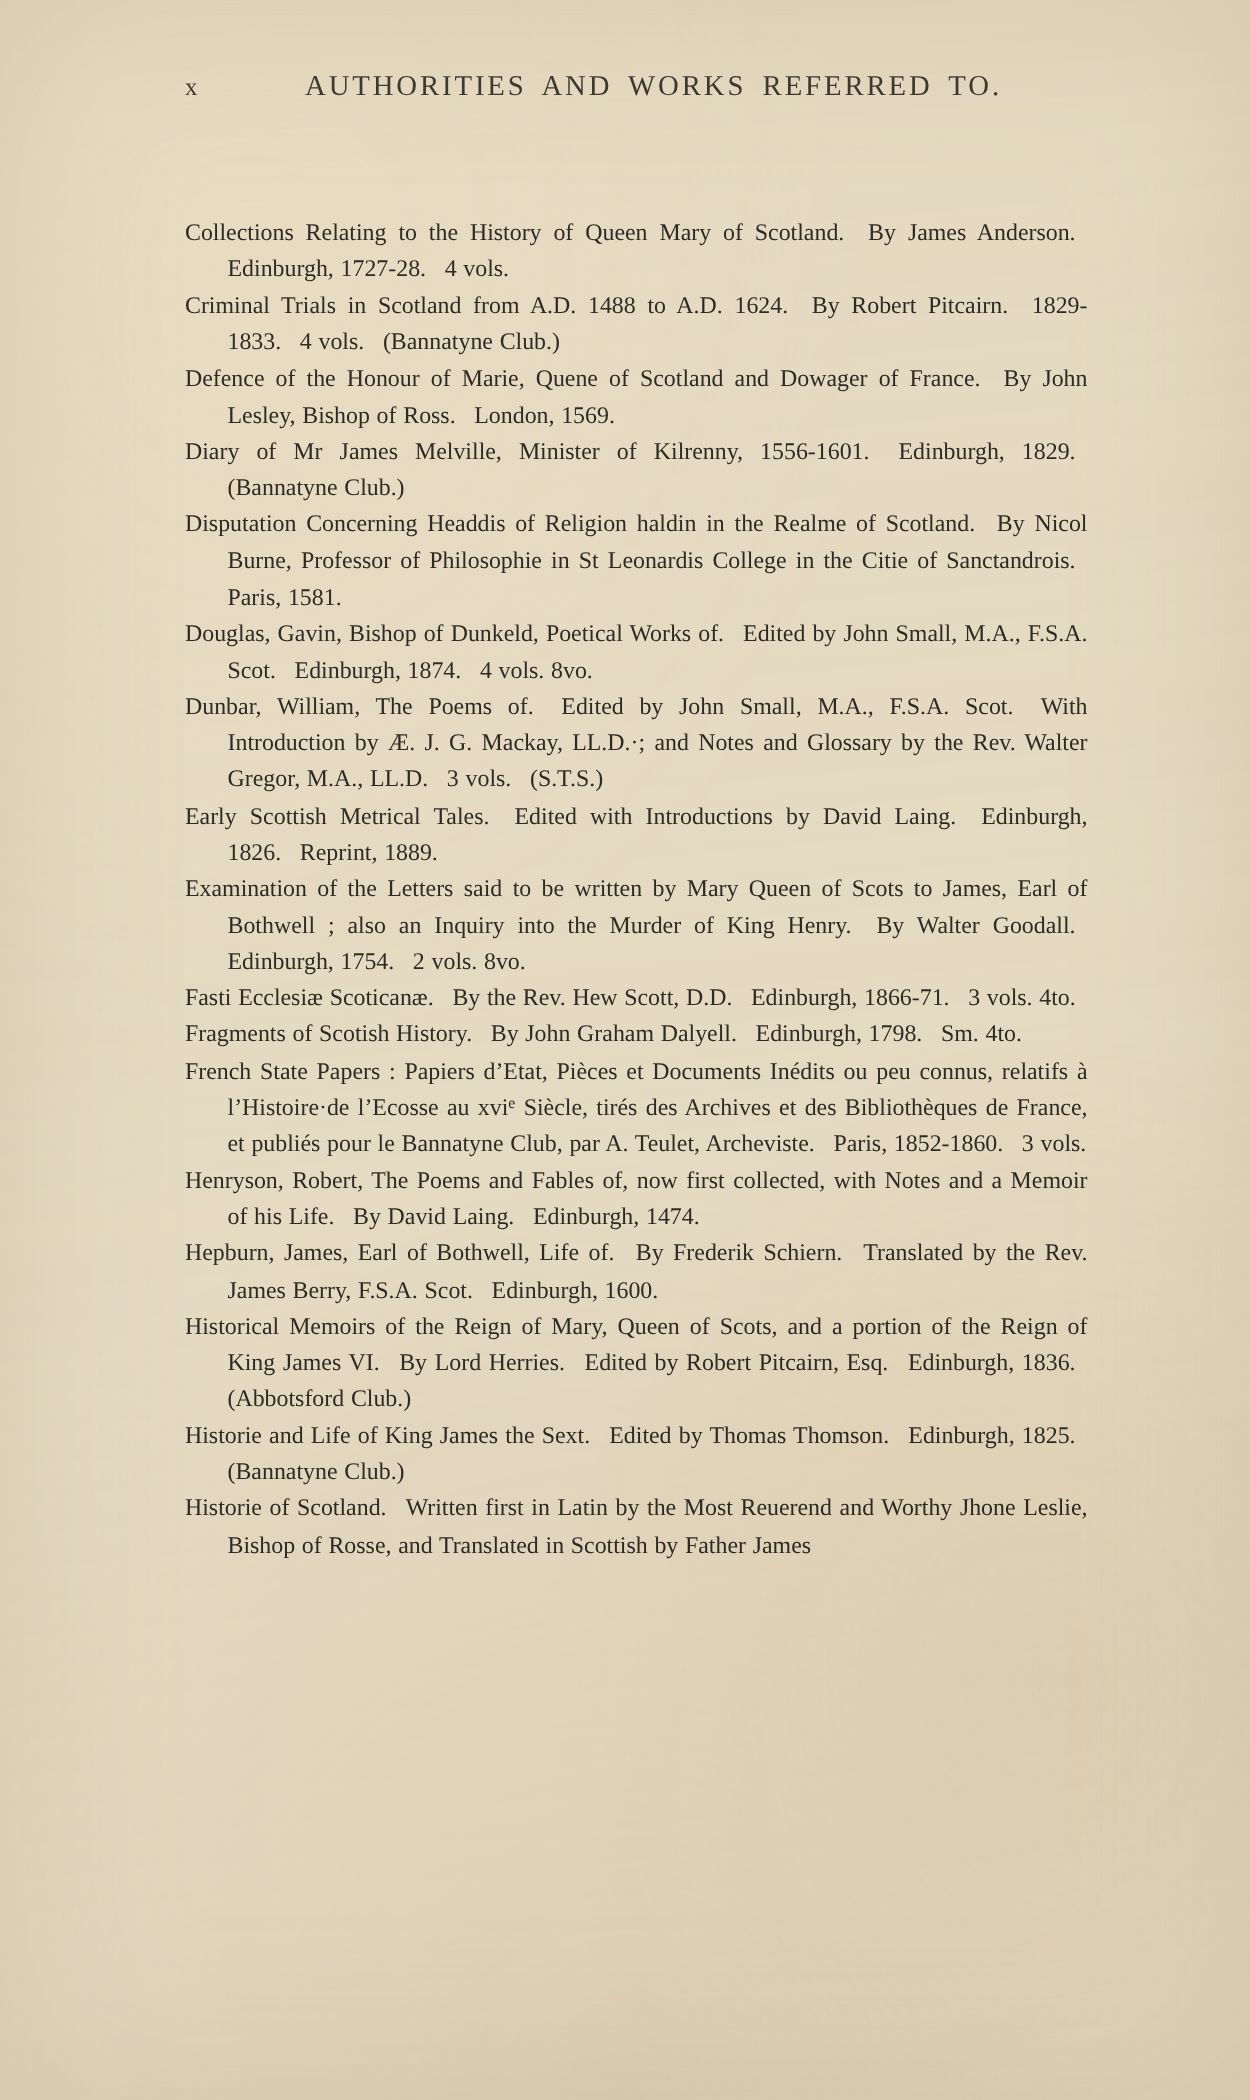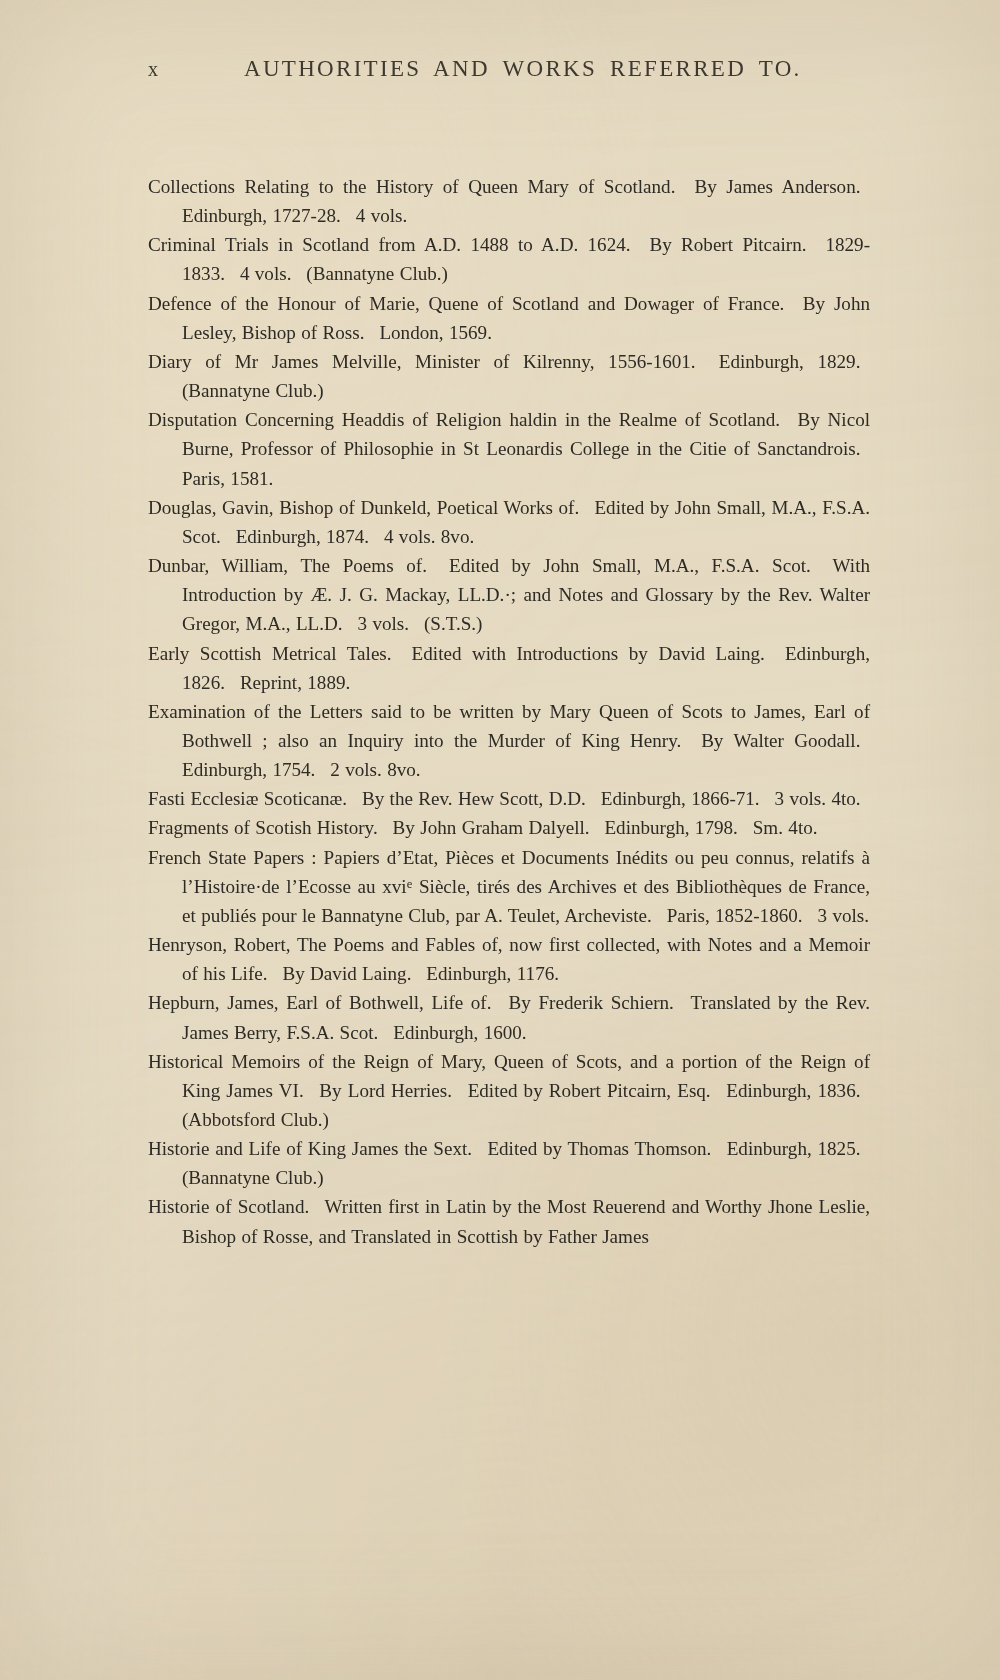--- a/index.html
+++ b/index.html
@@ -102,21 +102,21 @@
       <p class="entry">Defence of the Honour of Marie, Quene of Scotland and Dowager of France.  By John Lesley, Bishop of Ross.  London, 1569.</p>
       <p class="entry">Diary of Mr James Melville, Minister of Kilrenny, 1556-1601.  Edinburgh, 1829.  (Bannatyne Club.)</p>
       <p class="entry">Disputation Concerning Headdis of Religion haldin in the Realme of Scotland.  By Nicol Burne, Professor of Philosophie in St Leonardis College in the Citie of Sanctandrois.  Paris, 1581.</p>
       <p class="entry">Douglas, Gavin, Bishop of Dunkeld, Poetical Works of.  Edited by John Small, M.A., F.S.A. Scot.  Edinburgh, 1874.  4 vols. 8vo.</p>
       <p class="entry">Dunbar, William, The Poems of.  Edited by John Small, M.A., F.S.A. Scot.  With Introduction by Æ. J. G. Mackay, LL.D.·; and Notes and Glossary by the Rev. Walter Gregor, M.A., LL.D.  3 vols.  (S.T.S.)</p>
       <p class="entry">Early Scottish Metrical Tales.  Edited with Introductions by David Laing.  Edinburgh, 1826.  Reprint, 1889.</p>
       <p class="entry">Examination of the Letters said to be written by Mary Queen of Scots to James, Earl of Bothwell ; also an Inquiry into the Murder of King Henry.  By Walter Goodall.  Edinburgh, 1754.  2 vols. 8vo.</p>
       <p class="entry">Fasti Ecclesiæ Scoticanæ.  By the Rev. Hew Scott, D.D.  Edinburgh, 1866-71.  3 vols. 4to.</p>
       <p class="entry">Fragments of Scotish History.  By John Graham Dalyell.  Edinburgh, 1798.  Sm. 4to.</p>
       <p class="entry">French State Papers : Papiers d’Etat, Pièces et Documents Inédits ou peu connus, relatifs à l’Histoire·de l’Ecosse au xvi<sup>e</sup> Siècle, tirés des Archives et des Bibliothèques de France, et publiés pour le Bannatyne Club, par A. Teulet, Archeviste.  Paris, 1852-1860.  3 vols.</p>
-      <p class="entry">Henryson, Robert, The Poems and Fables of, now first collected, with Notes and a Memoir of his Life.  By David Laing.  Edinburgh, 1176.</p>
+      <p class="entry">Henryson, Robert, The Poems and Fables of, now first collected, with Notes and a Memoir of his Life.  By David Laing.  Edinburgh, 1474.</p>
       <p class="entry">Hepburn, James, Earl of Bothwell, Life of.  By Frederik Schiern.  Translated by the Rev. James Berry, F.S.A. Scot.  Edinburgh, 1600.</p>
       <p class="entry">Historical Memoirs of the Reign of Mary, Queen of Scots, and a portion of the Reign of King James VI.  By Lord Herries.  Edited by Robert Pitcairn, Esq.  Edinburgh, 1836.  (Abbotsford Club.)</p>
       <p class="entry">Historie and Life of King James the Sext.  Edited by Thomas Thomson.  Edinburgh, 1825.  (Bannatyne Club.)</p>
       <p class="entry">Historie of Scotland.  Written first in Latin by the Most Reuerend and Worthy Jhone Leslie, Bishop of Rosse, and Translated in Scottish by Father James</p>
     </div>
 
 </div>
 
 <div class="paper-texture"></div>
 <div class="vignette"></div>

